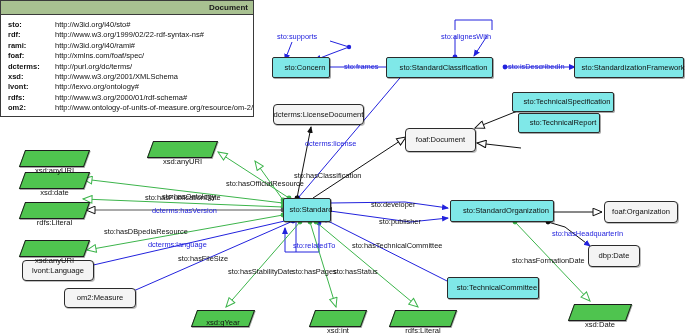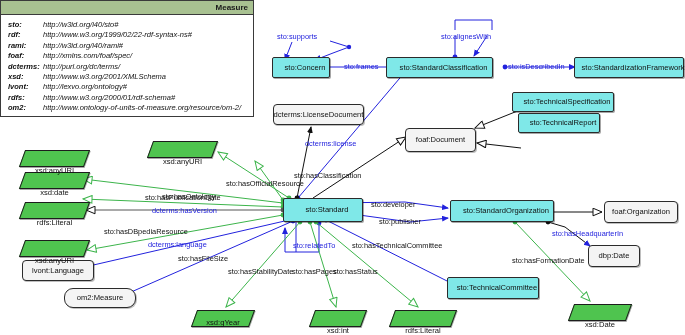--- a/index.html
+++ b/index.html
@@ -5,21 +5,21 @@
   html,body{margin:0;padding:0;background:#ffffff;}
   body{font-family:"Liberation Sans",sans-serif;}
   #stage{position:relative;width:685px;height:335px;overflow:hidden;background:#fff;}
 
   
   #prefixes{position:absolute;left:0;top:0;width:254px;height:117px;
             border:1px solid #3a3a3a;background:#ffffff;box-sizing:border-box;}
   #prefixes .hdr{height:14px;background:#a8c191;border-bottom:1px solid #3a3a3a;
                  text-align:right;padding-right:5px;box-sizing:border-box;
                  font-size:8px;font-weight:bold;color:#1a1a1a;line-height:14px;}
-  #prefixes table{border-collapse:collapse;margin:5px 12px 0 7px;font-style:italic;}
+  #prefixes table{border-collapse:collapse;margin:5px 0 0 7px;}
   #prefixes td{font-size:7.5px;color:#111;padding:0 0 1.4px 0;line-height:9px;
                white-space:nowrap;vertical-align:top;}
   #prefixes td.k{font-weight:bold;width:47px;}
   #prefixes td.v{font-weight:normal;}
 
   
   .node{position:absolute;box-sizing:border-box;display:flex;align-items:center;
         justify-content:center;font-size:7.6px;color:#111;white-space:nowrap;
         line-height:1;text-align:center;}
   .cls{background:#7fe8e8;border:1px solid #2b2b2b;border-radius:2px;
@@ -36,21 +36,21 @@
   .lbl.obj{color:#2222dd;}
 
   svg#wires{position:absolute;left:0;top:0;width:685px;height:335px;}
 </style>
 </head>
 <body>
 
 <div id="stage">
 
   <div id="prefixes">
-    <div class="hdr">Measure</div>
+    <div class="hdr">Document</div>
     <table>
       <tbody>
           <tr>
             <td class="k">sto:</td>
             <td class="v">http://w3id.org/i40/sto#</td>
           </tr>
       <tr>
             <td class="k">rdf:</td>
             <td class="v">http://www.w3.org/1999/02/22-rdf-syntax-ns#</td>
           </tr>
@@ -198,21 +198,21 @@
   </div>
 
   <div class="node cls" style="left:512px;top:92px;width:102px;height:20px;">
     <span>sto:TechnicalSpecification</span>
   </div>
 
   <div class="node cls" style="left:518px;top:113px;width:82px;height:20px;">
     <span>sto:TechnicalReport</span>
   </div>
 
-  <div class="node cls" style="left:283px;top:198px;width:80px;height:24px;">
+  <div class="node cls" style="left:283px;top:198px;width:48px;height:24px;">
     <span>sto:Standard</span>
   </div>
 
   <div class="node cls" style="left:450px;top:200px;width:104px;height:22px;">
     <span>sto:StandardOrganization</span>
   </div>
 
   <div class="node cls" style="left:447px;top:277px;width:92px;height:22px;">
     <span>sto:TechnicalCommittee</span>
   </div>
@@ -230,21 +230,21 @@
   </div>
 
   <div class="node ext" style="left:588px;top:245px;width:52px;height:22px;">
     <span>dbp:Date</span>
   </div>
 
   <div class="node ext" style="left:22px;top:260px;width:72px;height:21px;">
     <span>lvont:Language</span>
   </div>
 
-  <div class="node ext" style="left:64px;top:288px;width:72px;height:20px;border-radius:9px;">
+  <div class="node ext" style="left:64px;top:288px;width:72px;height:20px;">
     <span>om2:Measure</span>
   </div>
 
   <div class="node dt" style="left:22px;top:150px;width:65px;height:17px;">
     <i class="skew"></i>
     <span>xsd:anyURI</span>
   </div>
 
   <div class="node dt" style="left:150px;top:141px;width:65px;height:17px;">
     <i class="skew"></i>

